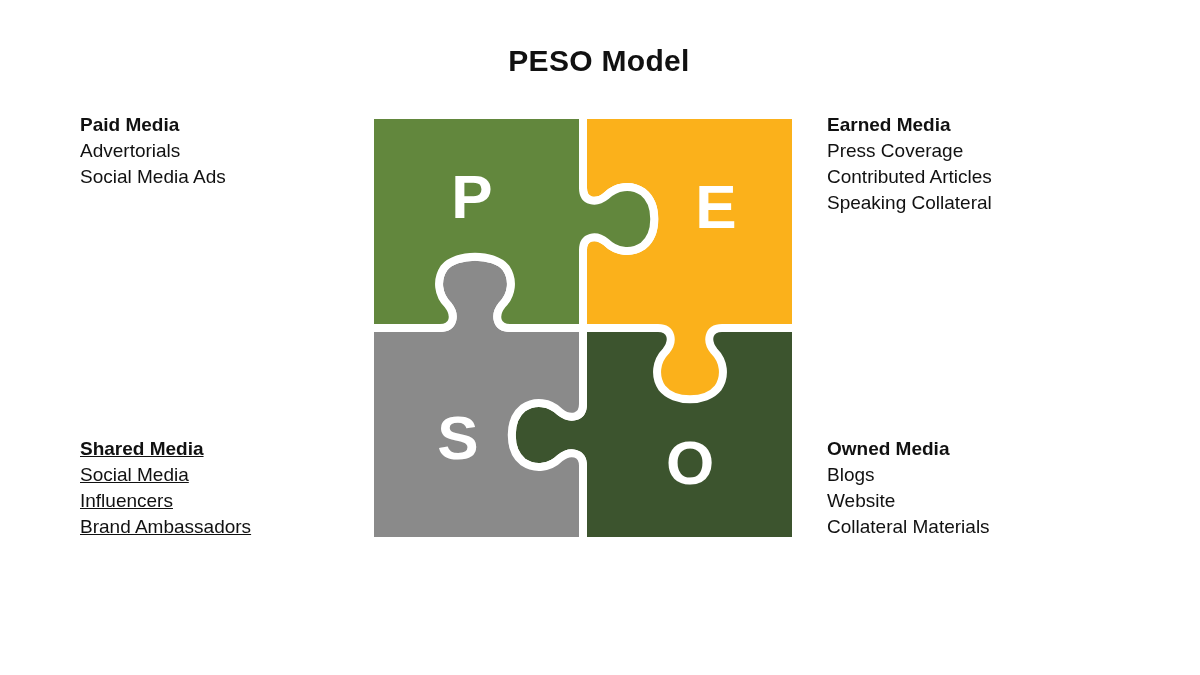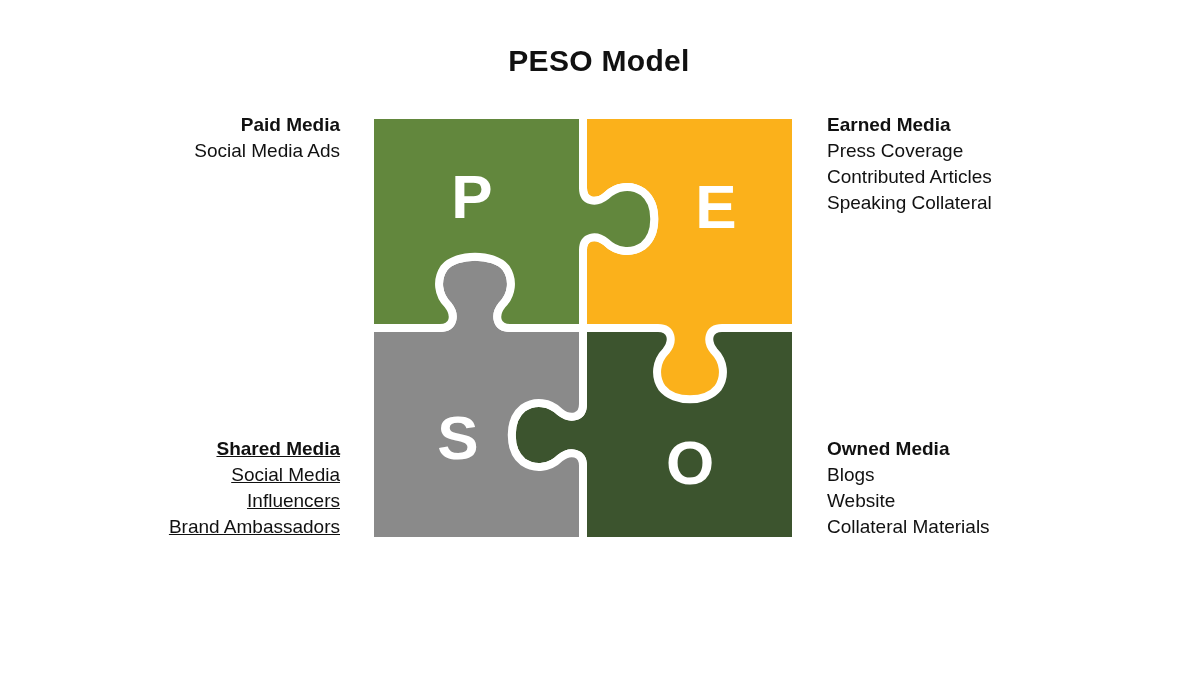--- a/index.html
+++ b/index.html
@@ -2,36 +2,37 @@
 <html><head>
   <meta charset="utf-8">
   <style>
     html, body { margin: 0; padding: 0; background: #ffffff; }
     body { width: 1200px; height: 675px; position: relative; overflow: hidden;
            font-family: "Liberation Sans", sans-serif; color: #111; }
     .title { position: absolute; top: 44px; left: 0; width: 1166px; text-align: center;
              font-size: 30px; font-weight: bold; letter-spacing: 0.3px; padding-left: 16px; }
     .block { position: absolute; font-size: 19px; line-height: 26px; }
     .block .head { font-weight: bold; }
-    .left { text-align: right; width: 260px; }
+    .left { text-align: left; width: 260px; }
     .right { text-align: left; width: 300px; }
     #b-paid { left: 80px; top: 112px; }
     #b-shared { left: 80px; top: 436px; text-decoration: underline; }
     #b-earned { left: 827px; top: 112px; }
     #b-owned { left: 827px; top: 436px; }
     svg.puzzle { position: absolute; left: 0; top: 0; }
     .letter { font-family: "Liberation Sans", sans-serif; font-weight: bold; font-size: 62px; fill: #fff; }
   </style>
 </head>
 <body>
 
 <div class="title">PESO Model</div>
 
 <div class="block left" id="b-paid">
   <div class="head">Paid Media</div>
+  <div>Advertorials</div>
   <div>Social Media Ads</div>
 </div>
 
 <div class="block left" id="b-shared">
   <div class="head">Shared Media</div>
   <div>Social Media</div>
   <div>Influencers</div>
   <div>Brand Ambassadors</div>
 </div>
 

